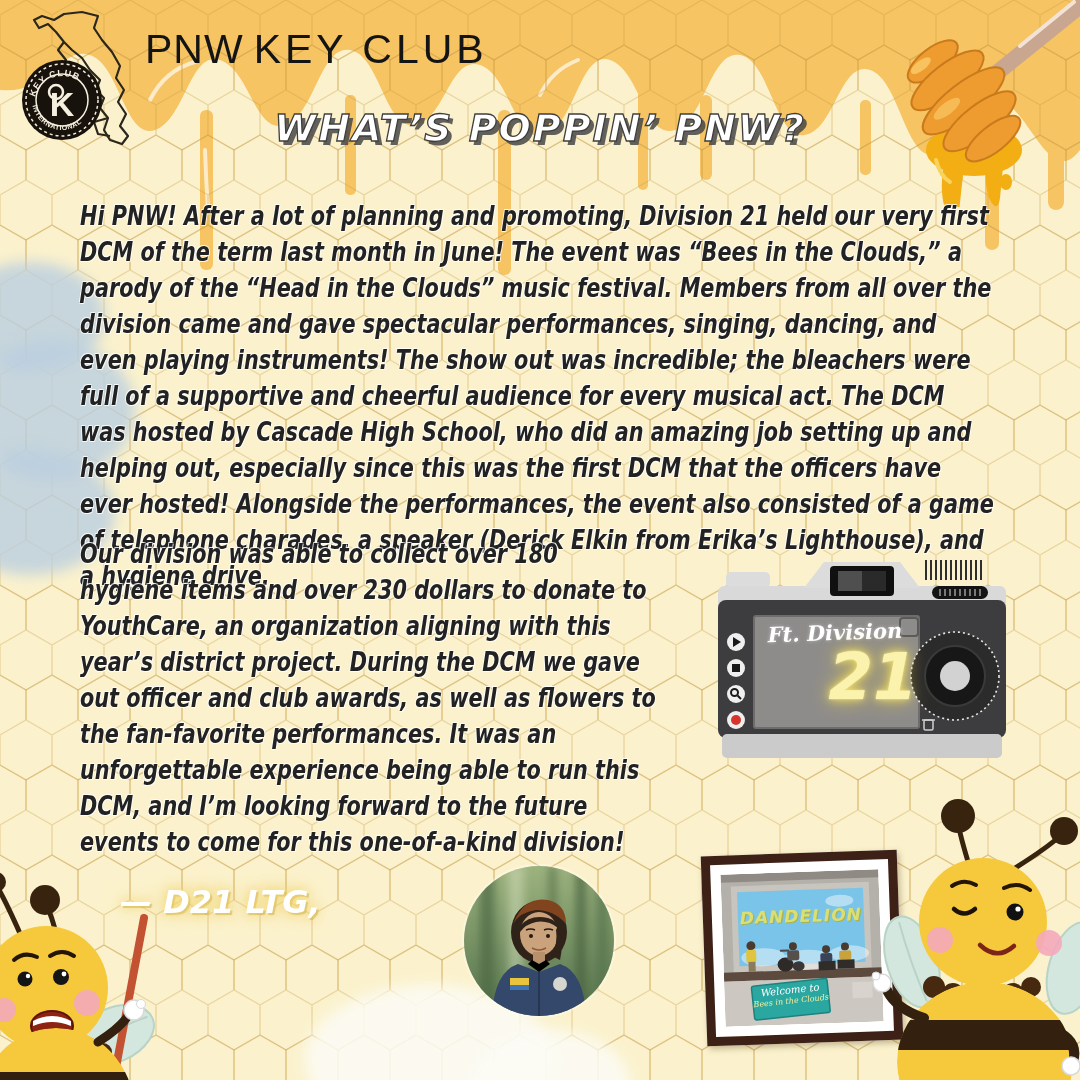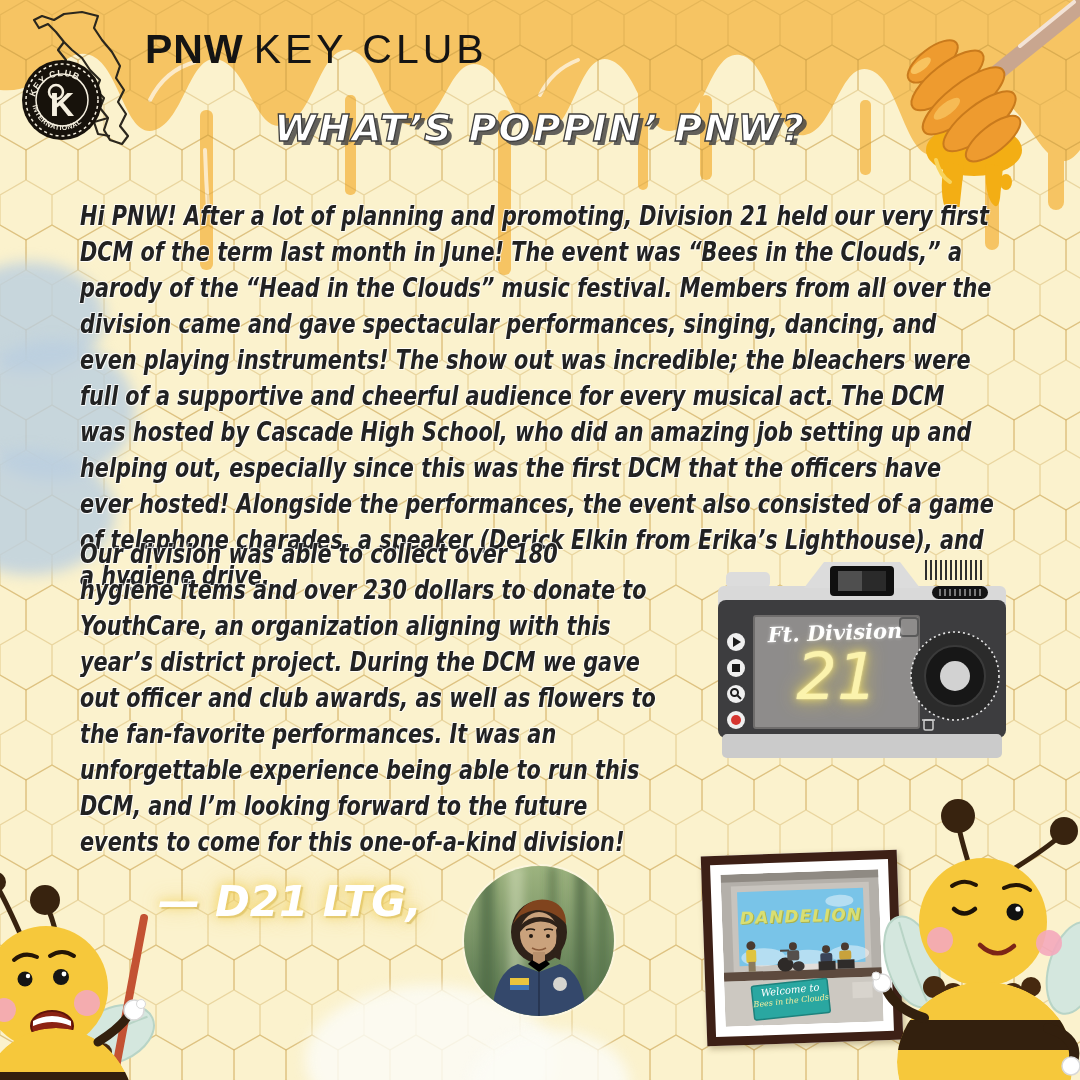--- a/index.html
+++ b/index.html
@@ -6,21 +6,21 @@
   .canvas{
     position:relative;width:1080px;height:1080px;overflow:hidden;
     background:#fbf2cd;font-family:"DejaVu Sans",sans-serif;
   }
   .abs{position:absolute;}
   
   .brand{
     left:145px;top:26px;font-family:"Liberation Sans",sans-serif;
     font-size:41px;color:#141414;white-space:nowrap;letter-spacing:1px;
   }
-  .brand .bold{font-weight:700;}
+  .brand .bold{font-weight:400;}
   .brand .light{font-weight:300;letter-spacing:4px;margin-left:10px;}
   
   .title{
     left:0;top:106px;width:1080px;text-align:center;
     font-style:italic;font-weight:800;font-size:38px;letter-spacing:2px;
     color:#ffffff;-webkit-text-stroke:1.3px #3e3e3e;
     text-shadow:4px 4px 0 rgba(70,70,70,0.85);
     white-space:nowrap;
   }
   
@@ -28,36 +28,37 @@
     font-style:italic;font-weight:700;color:#222222;
     font-size:26px;line-height:36px;
     transform:scaleX(0.8);transform-origin:0 0;
     text-shadow:1px 1px 0 rgba(255,255,255,.75),-1px -1px 0 rgba(255,255,255,.75),
                 1px -1px 0 rgba(255,255,255,.55),-1px 1px 0 rgba(255,255,255,.55);
   }
   .p1{left:80px;top:198px;width:1145px;}
   .p2{left:80px;top:536px;width:720px;}
   
   .signature{
-    left:120px;top:872px;width:340px;text-align:center;
-    font-style:italic;font-weight:800;font-size:42px;line-height:60px;
+    left:120px;top:872px;width:340px;text-align:left;
+    font-style:italic;font-weight:800;font-size:32px;line-height:60px;
     color:#ffffff;
     text-shadow:0 0 10px rgba(244,214,106,.95),0 0 20px rgba(238,204,92,.75),2px 2px 1px rgba(196,166,72,.6);
   }
   
   .cam-label{
     left:760px;top:620px;width:150px;text-align:center;
     font-family:"DejaVu Serif",serif;font-style:italic;font-weight:700;
     font-size:21px;color:#ffffff;transform:rotate(-2deg);
     text-shadow:0 0 4px rgba(255,255,255,.45);
   }
   .cam-number{
     left:756px;top:640px;width:162px;text-align:center;
-    font-style:italic;font-weight:400;font-size:64px;color:#fbf3ad;
+    font-style:italic;font-weight:700;font-size:64px;color:#fbf3ad;
     text-shadow:0 0 8px #f2e170,0 0 20px #e3cc46,0 0 2px #ffffff;
+    padding-left:36px;
   }
   
   .cloud{border-radius:50%;filter:blur(7px);}
   .cloud.blue{background:rgba(186,206,224,.8);}
   .cloud.white{background:rgba(252,252,246,.85);}
   
   .portrait{
     left:464px;top:866px;width:150px;height:150px;border-radius:50%;
     overflow:hidden;box-shadow:0 0 0 2px rgba(255,255,255,.35);
   }

